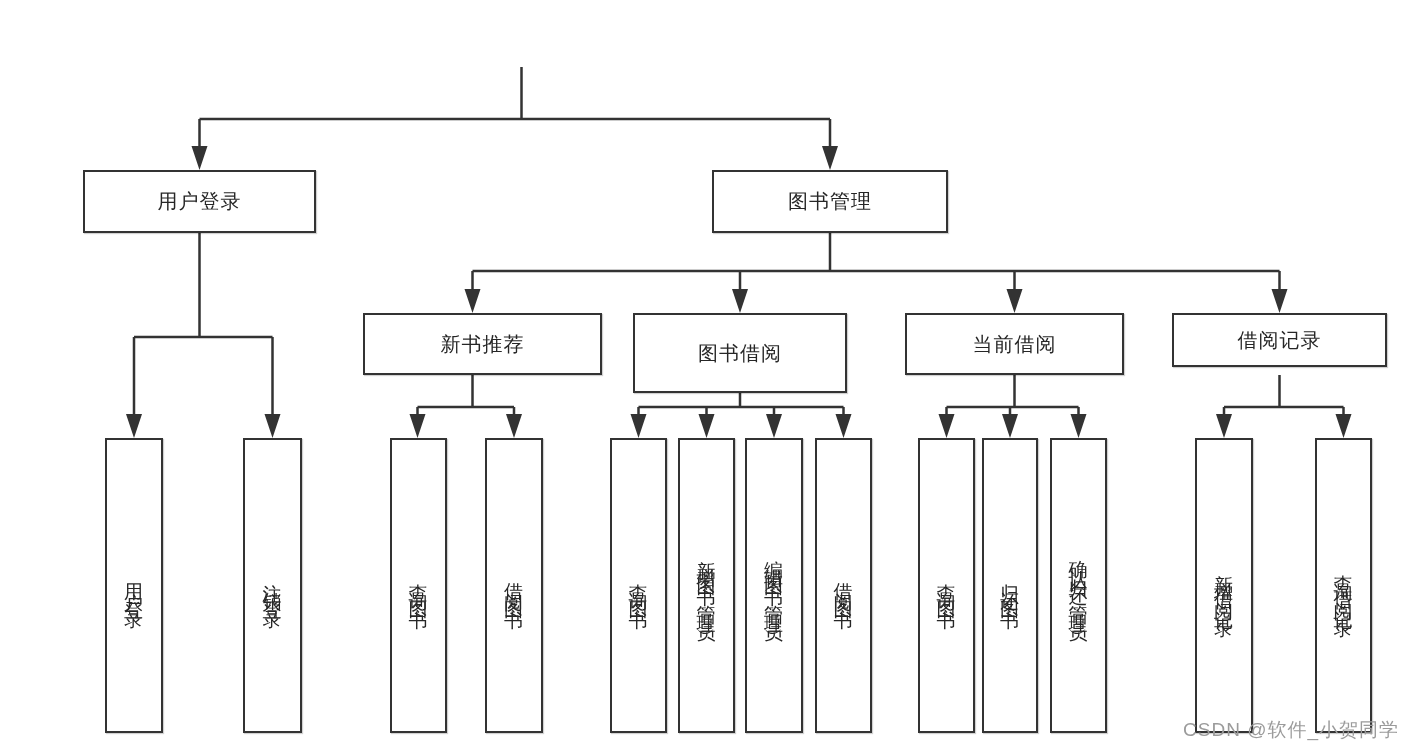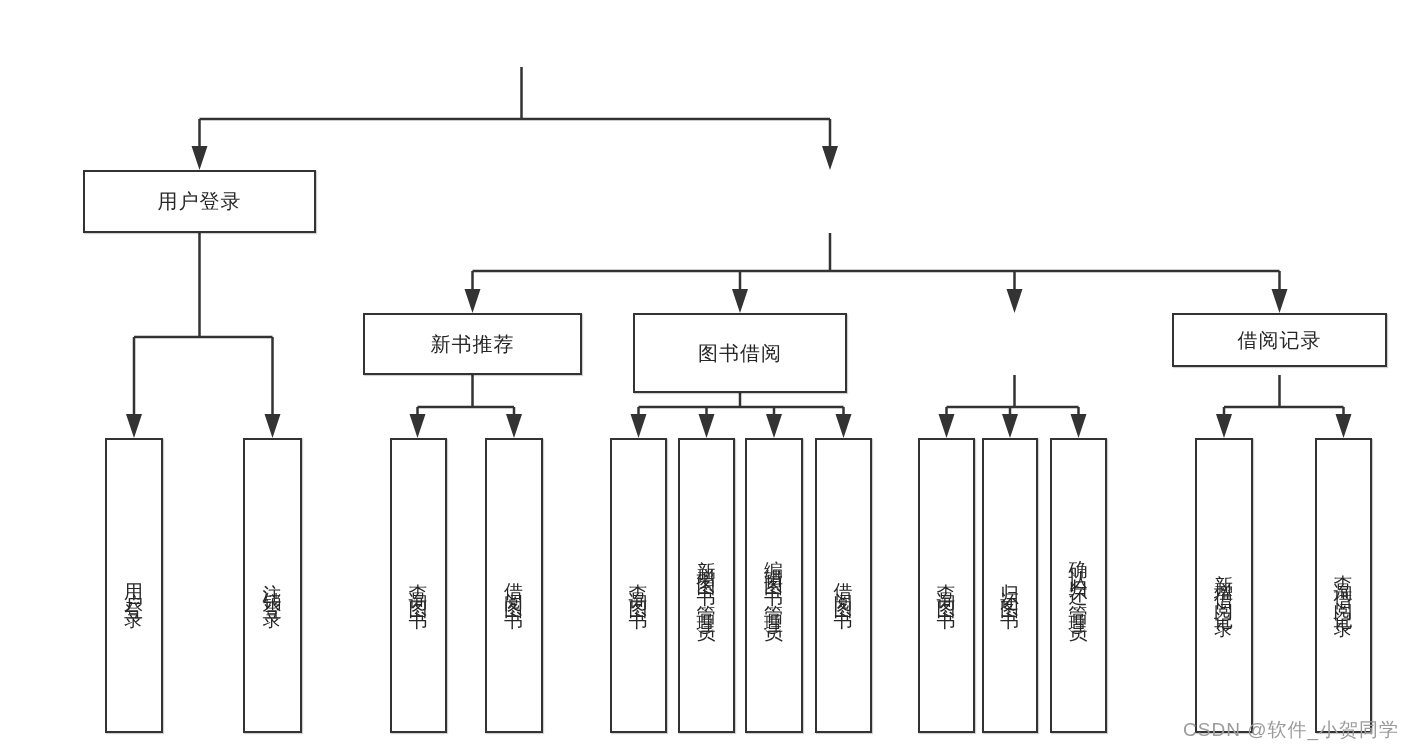--- a/index.html
+++ b/index.html
@@ -87,23 +87,25 @@
       M409.5 414 L425.5 414 L417.5 438 Z M506 414 L522 414 L514 438 Z
       M630.5 414 L646.5 414 L638.5 438 Z M698.5 414 L714.5 414 L706.5 438 Z
       M766 414 L782 414 L774 438 Z M835.5 414 L851.5 414 L843.5 438 Z
       M938.5 414 L954.5 414 L946.5 438 Z M1002 414 L1018 414 L1010 438 Z
       M1070.5 414 L1086.5 414 L1078.5 438 Z
       M1216 414 L1232 414 L1224 438 Z M1335.5 414 L1351.5 414 L1343.5 438 Z"></path>
   </svg>
 
 
   <div class="node h" style="left:83px; top:170px; width:233px; height:63px;">用户登录</div>
+  <div class="node h" style="left:712px; top:170px; width:236px; height:63px;">图书管理</div>
 
-  <div class="node h" style="left:363px; top:313px; width:219px; height:62px;">新书推荐</div>
+  <div class="node h" style="left:363px; top:313px; width:239px; height:62px;">新书推荐</div>
   <div class="node h" style="left:633px; top:313px; width:214px; height:80px;">图书借阅</div>
+  <div class="node h" style="left:905px; top:313px; width:219px; height:62px;">当前借阅</div>
   <div class="node h" style="left:1172px; top:313px; width:215px; height:54px;">借阅记录</div>
 
   <div class="node v" style="left:105px; top:438px; width:58px; height:295px;">
     <span class="vtext">用户登录</span>
   </div>
   <div class="node v" style="left:243px; top:438px; width:59px; height:295px;">
     <span class="vtext">注销登录</span>
   </div>
 
   <div class="node v" style="left:390px; top:438px; width:57px; height:295px;">

